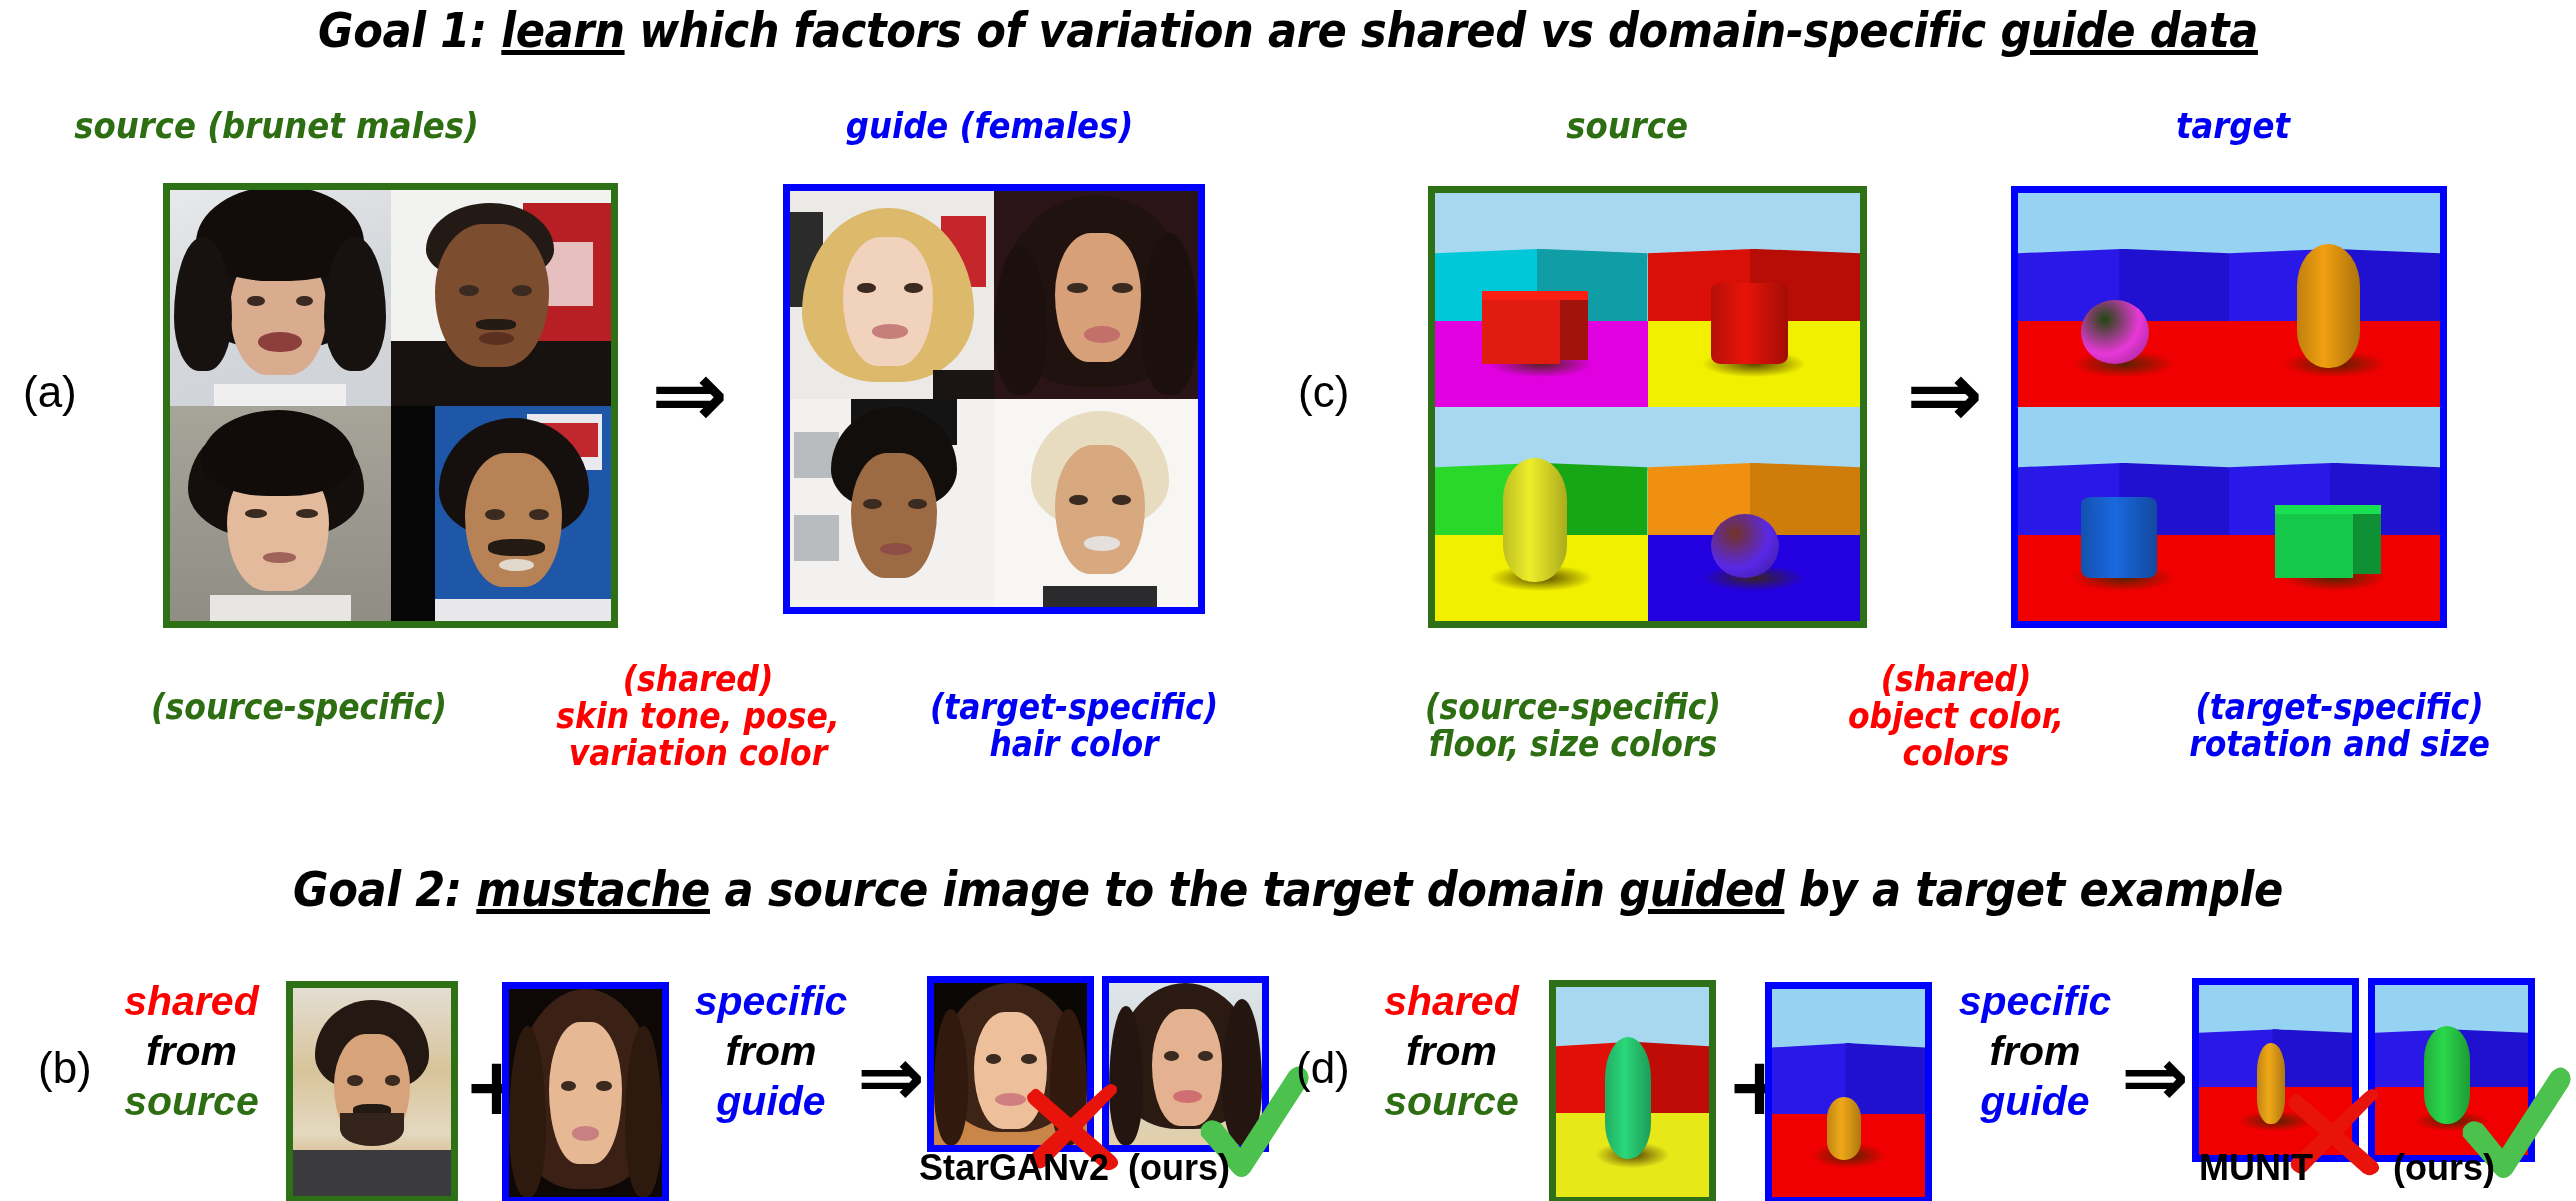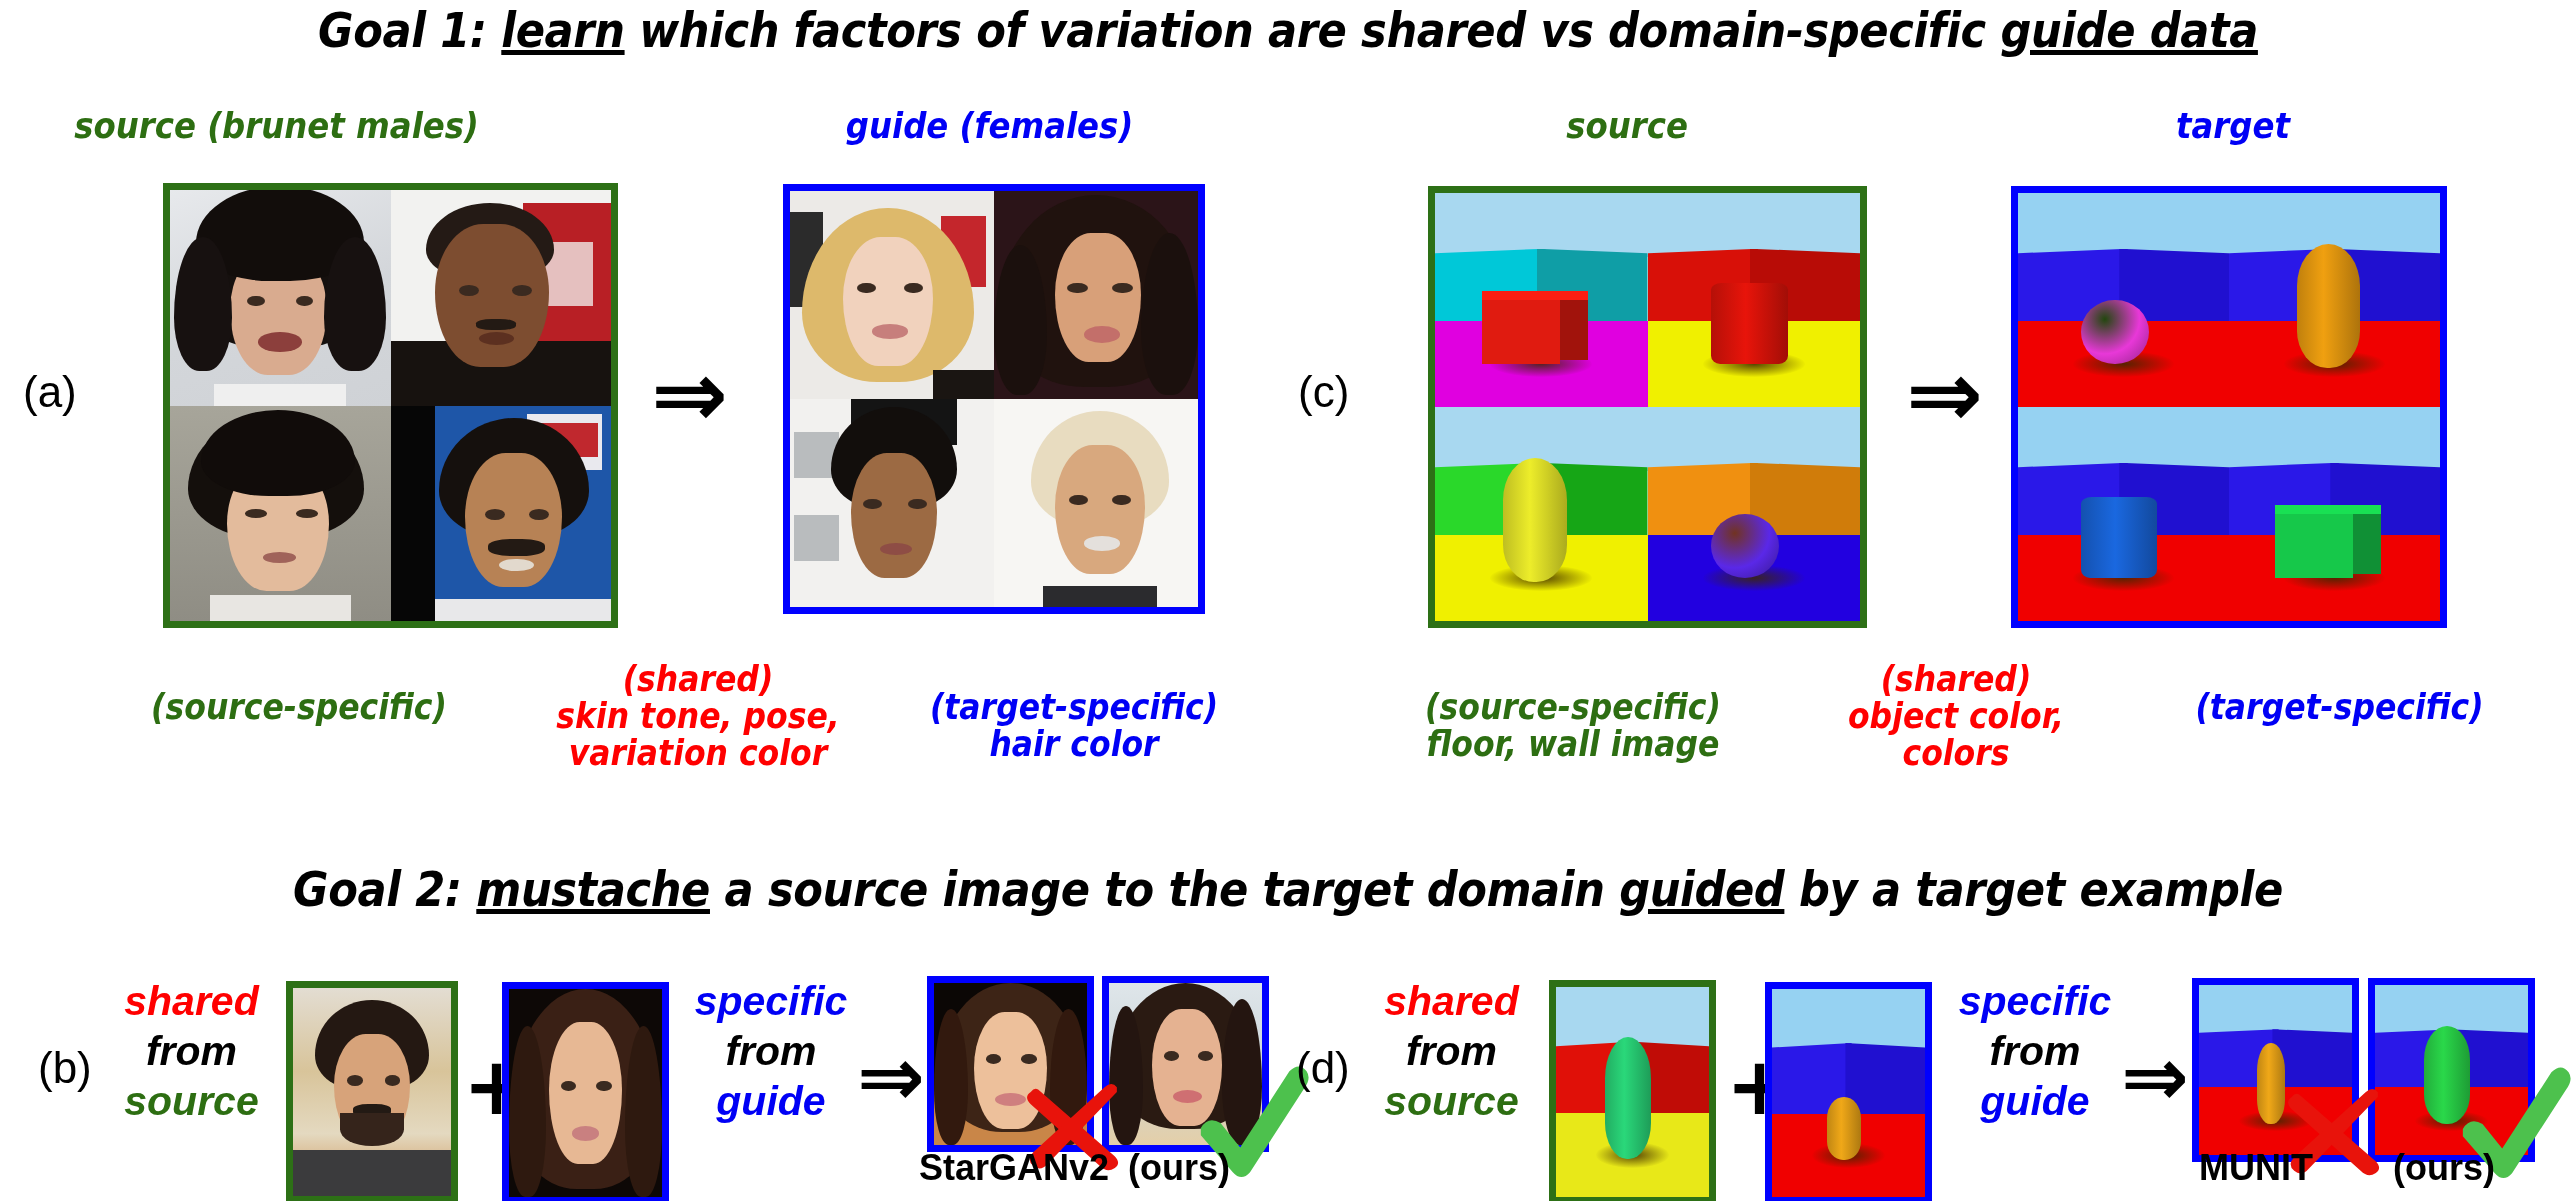--- a/index.html
+++ b/index.html
@@ -321,29 +321,30 @@
             <div class="fr" style="background:#16c84a;"></div>
             <div class="sd" style="background:#109035;"></div>
           </div>
         </div>
       </div>
     </div>
 </div>
 
 <div class="abs cap green" style="left:1358px;top:689px;width:430px;font-size:35px;">
   <div>(source-specific)</div>
-  <div>floor, wall image</div>
+  <div>floor, size colors</div>
 </div>
 <div class="abs cap red" style="left:1810px;top:661px;width:292px;font-size:35px;">
   <div>(shared)</div>
   <div>object color,</div>
   <div>colors</div>
 </div>
 <div class="abs cap blue" style="left:2117px;top:689px;width:445px;font-size:35px;">
   <div>(target-specific)</div>
+  <div>rotation and size</div>
 </div>
 
 <div class="abs goal" style="left:0;top:861px;width:2576px;text-align:center;font-size:48px;">
   <span>Goal 2: </span><span class="u">mustache</span><span> a source image to the target domain </span><span class="u">guided</span><span> by a target example</span>
 </div>
 
 <div class="abs plabel" style="left:38px;top:1043px;">(b)</div>
 
 <div class="abs bot-italic" style="left:107px;top:976px;width:169px;text-align:center;font-size:41px;line-height:1.22;">
   <div class="red">shared</div>

